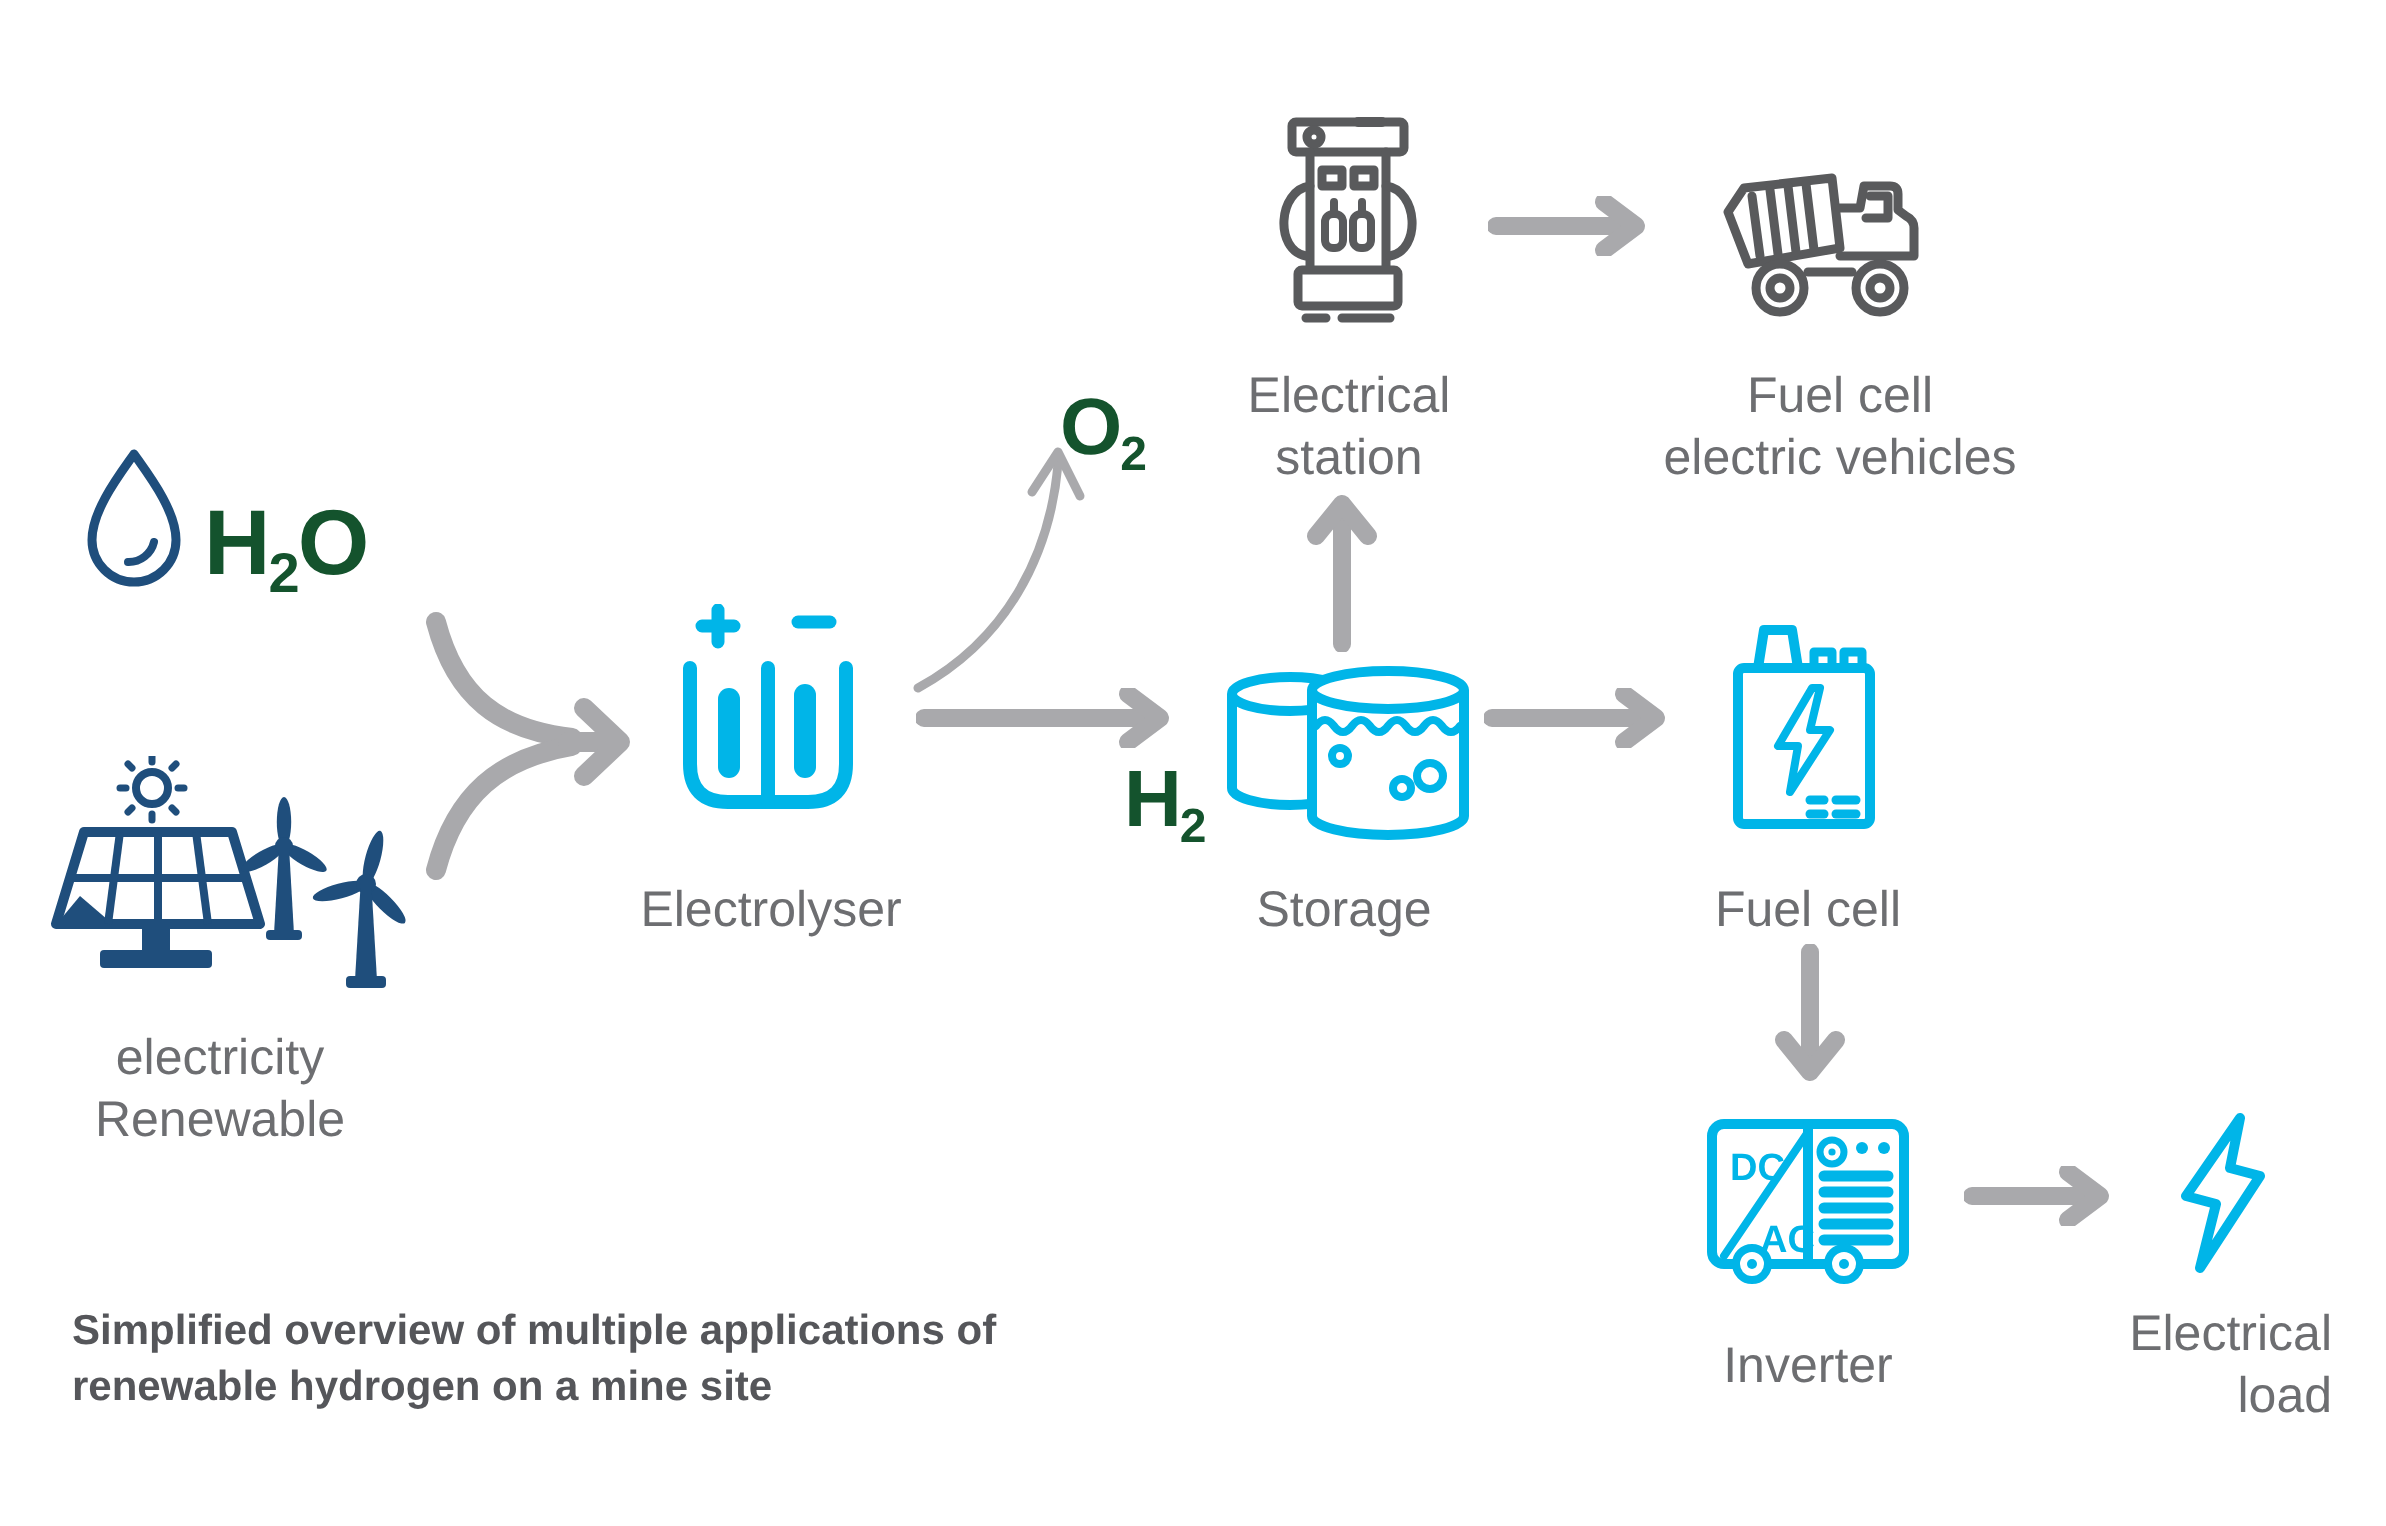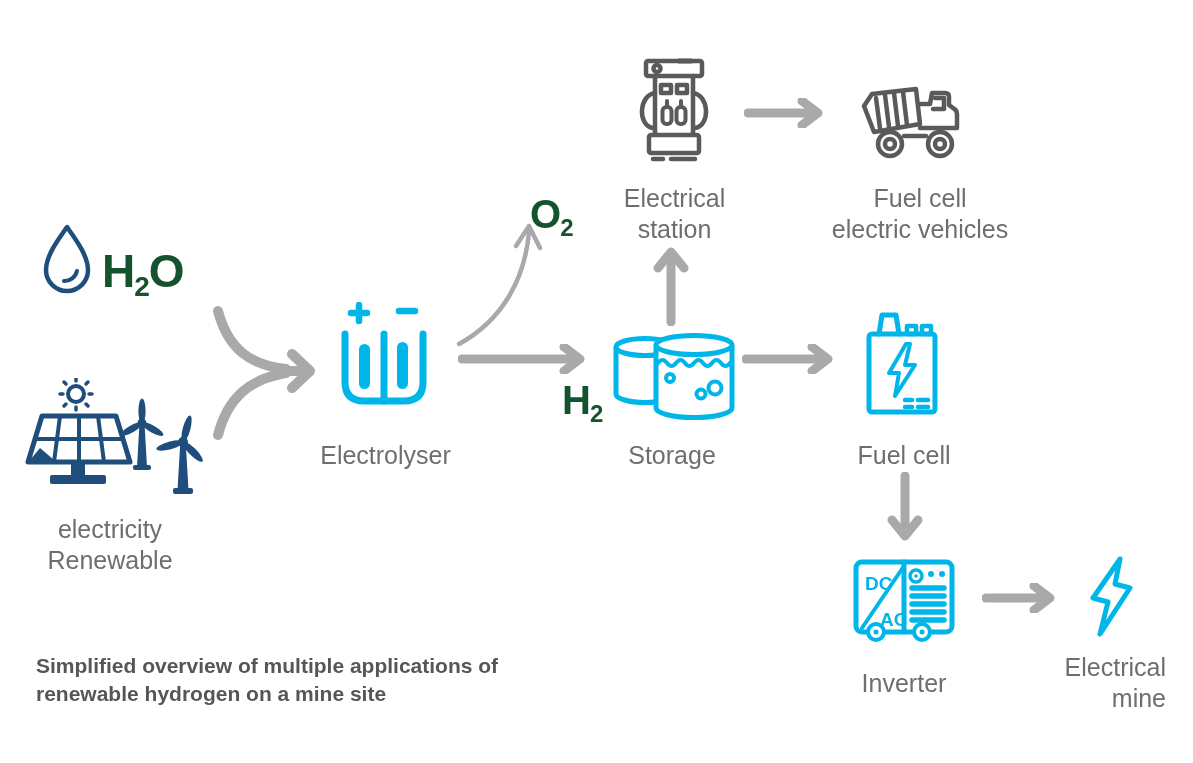--- a/index.html
+++ b/index.html
@@ -299,21 +299,21 @@
       <path d="M52 3 L68 15 L52 27"></path>
     </g>
   </svg>
 
   <svg class="abs" style="left:1086px;top:556px;" width="52" height="82" viewBox="0 0 52 82">
     <path d="M34 3 L7 42 L22 46 L14 78 L44 32 L29 28 Z" fill="none" stroke="#00b5e8" stroke-width="5" stroke-linejoin="round"></path>
   </svg>
 
   <div class="label" style="left:1046px;top:652px;width:120px;text-align:right;">
     <span>Electrical</span>
-    <span>mine</span>
+    <span>load</span>
   </div>
 
   <div class="caption">
     <span>Simplified overview of multiple applications of</span>
     <span>renewable hydrogen on a mine site</span>
   </div>
 
 </div>
 
 </body></html>

